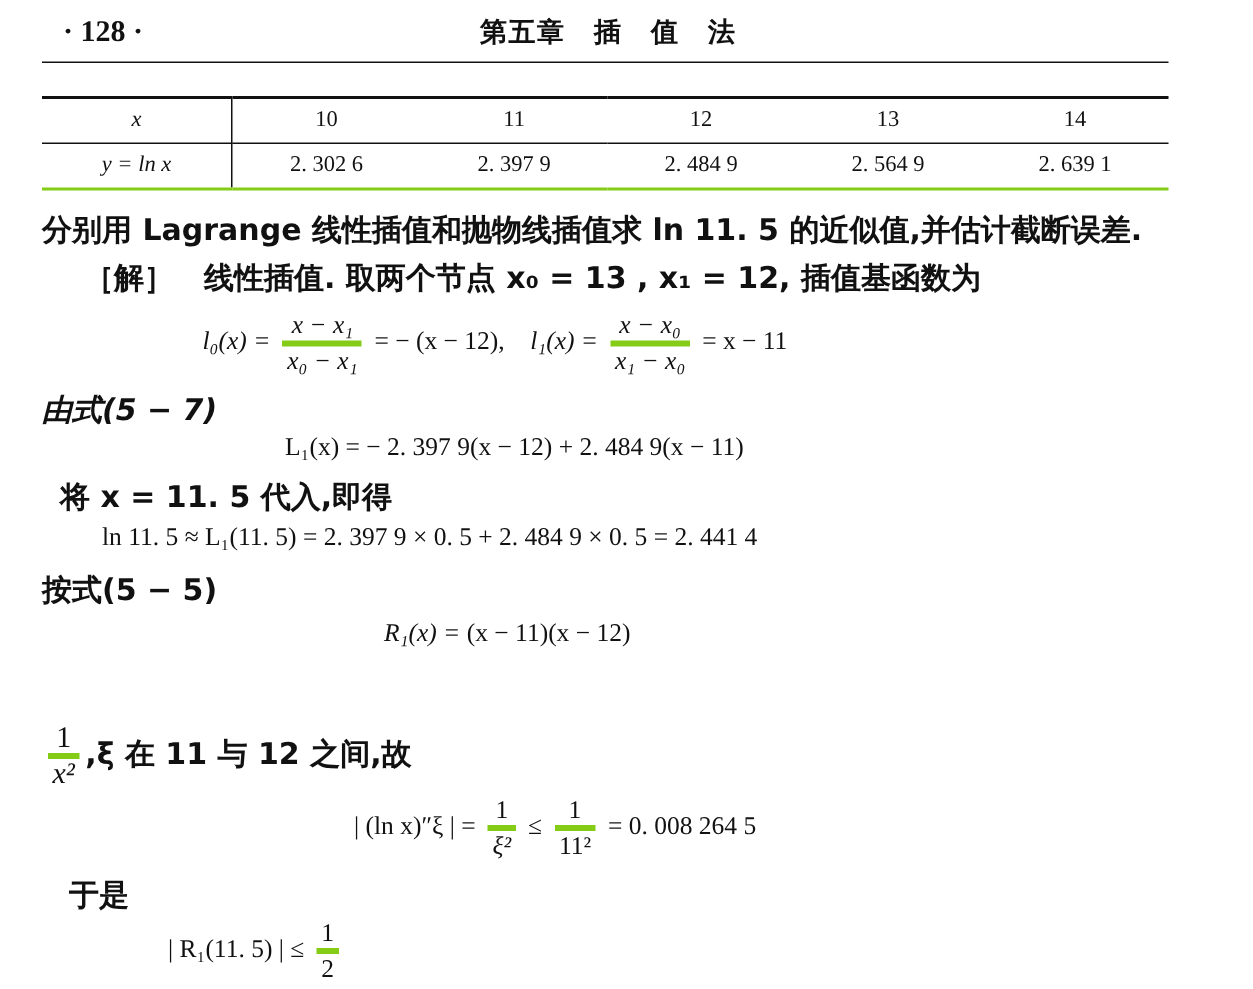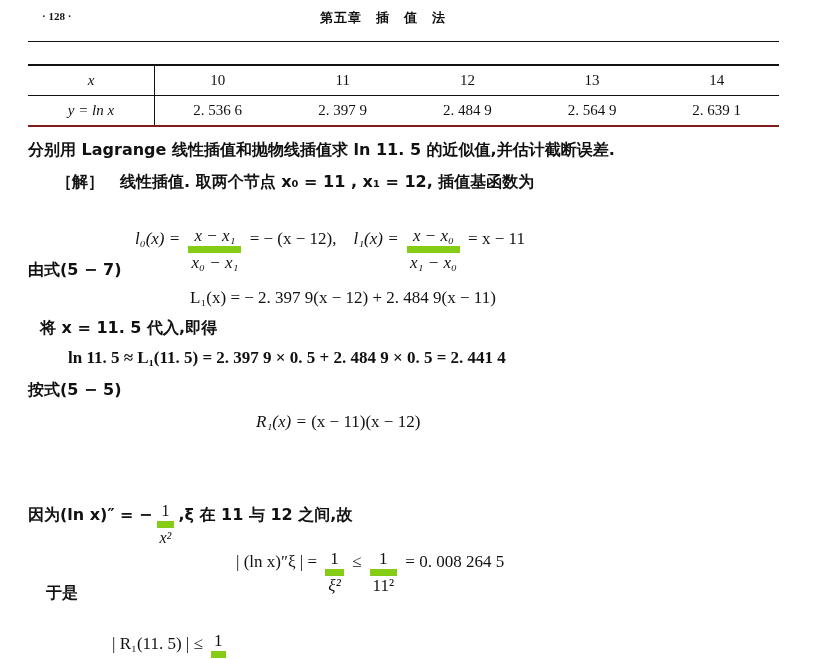--- a/index.html
+++ b/index.html
@@ -1,32 +1,32 @@
 <!DOCTYPE html>
 <html><head>
 <meta charset="utf-8">
 <style>
   html, body { margin: 0; padding: 0; background: #ffffff; }
   body { width: 835px; height: 659px; position: relative; overflow: hidden;
          font-family: "DejaVu Serif", "Liberation Serif", serif; color: #111; }
   .abs { position: absolute; }
-  .header-page { left: 42px; top: 10px; font-size: 11px; font-weight: bold; font-family: "Liberation Serif", serif; }
-  .header-title { left: 320px; top: 9px; font-size: 13px; font-weight: bold; letter-spacing: 1px; font-family: "DejaVu Sans", sans-serif; }
+  .header-page { left: 42px; top: 10px; font-size: 20px; font-weight: bold; font-family: "Liberation Serif", serif; }
+  .header-title { left: 320px; top: 9px; font-size: 18px; font-weight: bold; letter-spacing: 1px; font-family: "DejaVu Sans", sans-serif; }
   .header-rule { left: 28px; top: 41px; width: 451px; height: 1px; background: #111; width: 751px; }
   table.data { position: absolute; left: 28px; top: 64px; width: 751px; border-collapse: collapse;
                font-family: "Liberation Serif", serif; font-size: 15px; }
   table.data td { text-align: center; height: 29px; padding: 0; }
   table.data tr.r0 td { border-top: 2px solid #111; border-bottom: 1px solid #111; }
-  table.data tr.r1 td { border-bottom: 2px solid #7f1d1d; }
+  table.data tr.r1 td { border-bottom: 2px solid #84cc16; }
   table.data td.head { width: 126px; border-right: 1px solid #111; font-style: italic; }
-  .line { position: absolute; font-size: 16px; white-space: nowrap; font-family: "DejaVu Sans", sans-serif; font-weight: bold; }
+  .line { position: absolute; font-size: 20px; white-space: nowrap; font-family: "DejaVu Sans", sans-serif; font-weight: bold; }
   .math { position: absolute; white-space: nowrap; font-family: "Liberation Serif", serif; font-size: 17px; }
   .i { font-style: italic; }
   .frac { display: inline-block; vertical-align: middle; text-align: center; margin: 0 4px; }
-  .frac .num { display: block; padding: 0 3px; border-bottom: 7px solid #84cc16; line-height: 20px; margin-top: 19px; }
+  .frac .num { display: block; padding: 0 3px; border-bottom: 4px solid #84cc16; line-height: 20px; }
   .frac .den { display: block; padding: 0 3px; line-height: 20px; font-family: Liberation Serif, serif; }
 </style>
 </head>
 <body>
 
 <div class="abs header-page">· 128 ·</div>
 <div class="abs header-title">第五章　插　值　法</div>
 <div class="abs header-rule"></div>
 
 <table class="data">
@@ -34,61 +34,61 @@
       <tr class="r0">
     <td class="head">x</td>
     <td>10</td>
     <td>11</td>
     <td>12</td>
     <td>13</td>
     <td>14</td>
   </tr>
   <tr class="r1">
     <td class="head">y = ln x</td>
-    <td>2. 536 6</td>
+    <td>2. 302 6</td>
     <td>2. 397 9</td>
     <td>2. 484 9</td>
     <td>2. 564 9</td>
     <td>2. 639 1</td>
   </tr>
 </tbody>
   </table>
 
 <div class="line" style="left:28px; top:140px;">分别用 Lagrange 线性插值和抛物线插值求 ln 11. 5 的近似值,并估计截断误差.</div>
-<div class="line" style="left:56px; top:172px;">［解］　线性插值. 取两个节点 x₀ = 11 , x₁ = 12, 插值基函数为</div>
+<div class="line" style="left:56px; top:172px;">［解］　线性插值. 取两个节点 x₀ = 13 , x₁ = 12, 插值基函数为</div>
 
 <div class="math" style="left:135px; top:207px;">
   <span class="i">l₀(x) =</span>
   <span class="frac">
     <span class="num i">x − x₁</span>
     <span class="den i">x₀ − x₁</span>
   </span>
   <span>= − (x − 12),</span>
   &nbsp;&nbsp;
   <span class="i">l₁(x) =</span>
   <span class="frac">
     <span class="num i">x − x₀</span>
     <span class="den i">x₁ − x₀</span>
   </span>
   <span>= x − 11</span>
 </div>
 
-<div class="line" style="left:28px; top:260px;">由式(5 − 7)</div>
+<div class="line" style="left:28px; top:260px;font-style:italic;">由式(5 − 7)</div>
 <div class="math" style="left:190px; top:288px;text-align:center;">L₁(x) = − 2. 397 9(x − 12) + 2. 484 9(x − 11)</div>
 <div class="line" style="left:40px; top:318px;">将 x = 11. 5 代入,即得</div>
-<div class="math" style="left:68px; top:348px;font-weight:bold;">ln 11. 5 ≈ L₁(11. 5) = 2. 397 9 × 0. 5 + 2. 484 9 × 0. 5 = 2. 441 4</div>
+<div class="math" style="left:68px; top:348px;">ln 11. 5 ≈ L₁(11. 5) = 2. 397 9 × 0. 5 + 2. 484 9 × 0. 5 = 2. 441 4</div>
 <div class="line" style="left:28px; top:380px;">按式(5 − 5)</div>
 
 <div class="math" style="left:256px; top:412px;">
   <span class="i">R₁(x) =</span>
   <span>(x − 11)(x − 12)</span>
 </div>
 
 <div class="line" style="left:28px; top:482px;">
-  <span>因为(ln x)″ = −</span><span class="frac" style="font-weight:normal;font-family:'Liberation Serif',serif;"><span class="num">1</span><span class="den i">x²</span></span><span>,ξ 在 11 与 12 之间,故</span>
+  <span class="frac" style="font-weight:normal;font-family:'Liberation Serif',serif;"><span class="num">1</span><span class="den i">x²</span></span><span>,ξ 在 11 与 12 之间,故</span>
 </div>
 
 <div class="math" style="left:236px; top:530px;">
   <span>| (ln x)″ξ | =</span>
   <span class="frac"><span class="num">1</span><span class="den i">ξ²</span></span>
   <span>≤</span>
   <span class="frac"><span class="num">1</span><span class="den">11²</span></span>
   <span>= 0. 008 264 5</span>
 </div>
 

